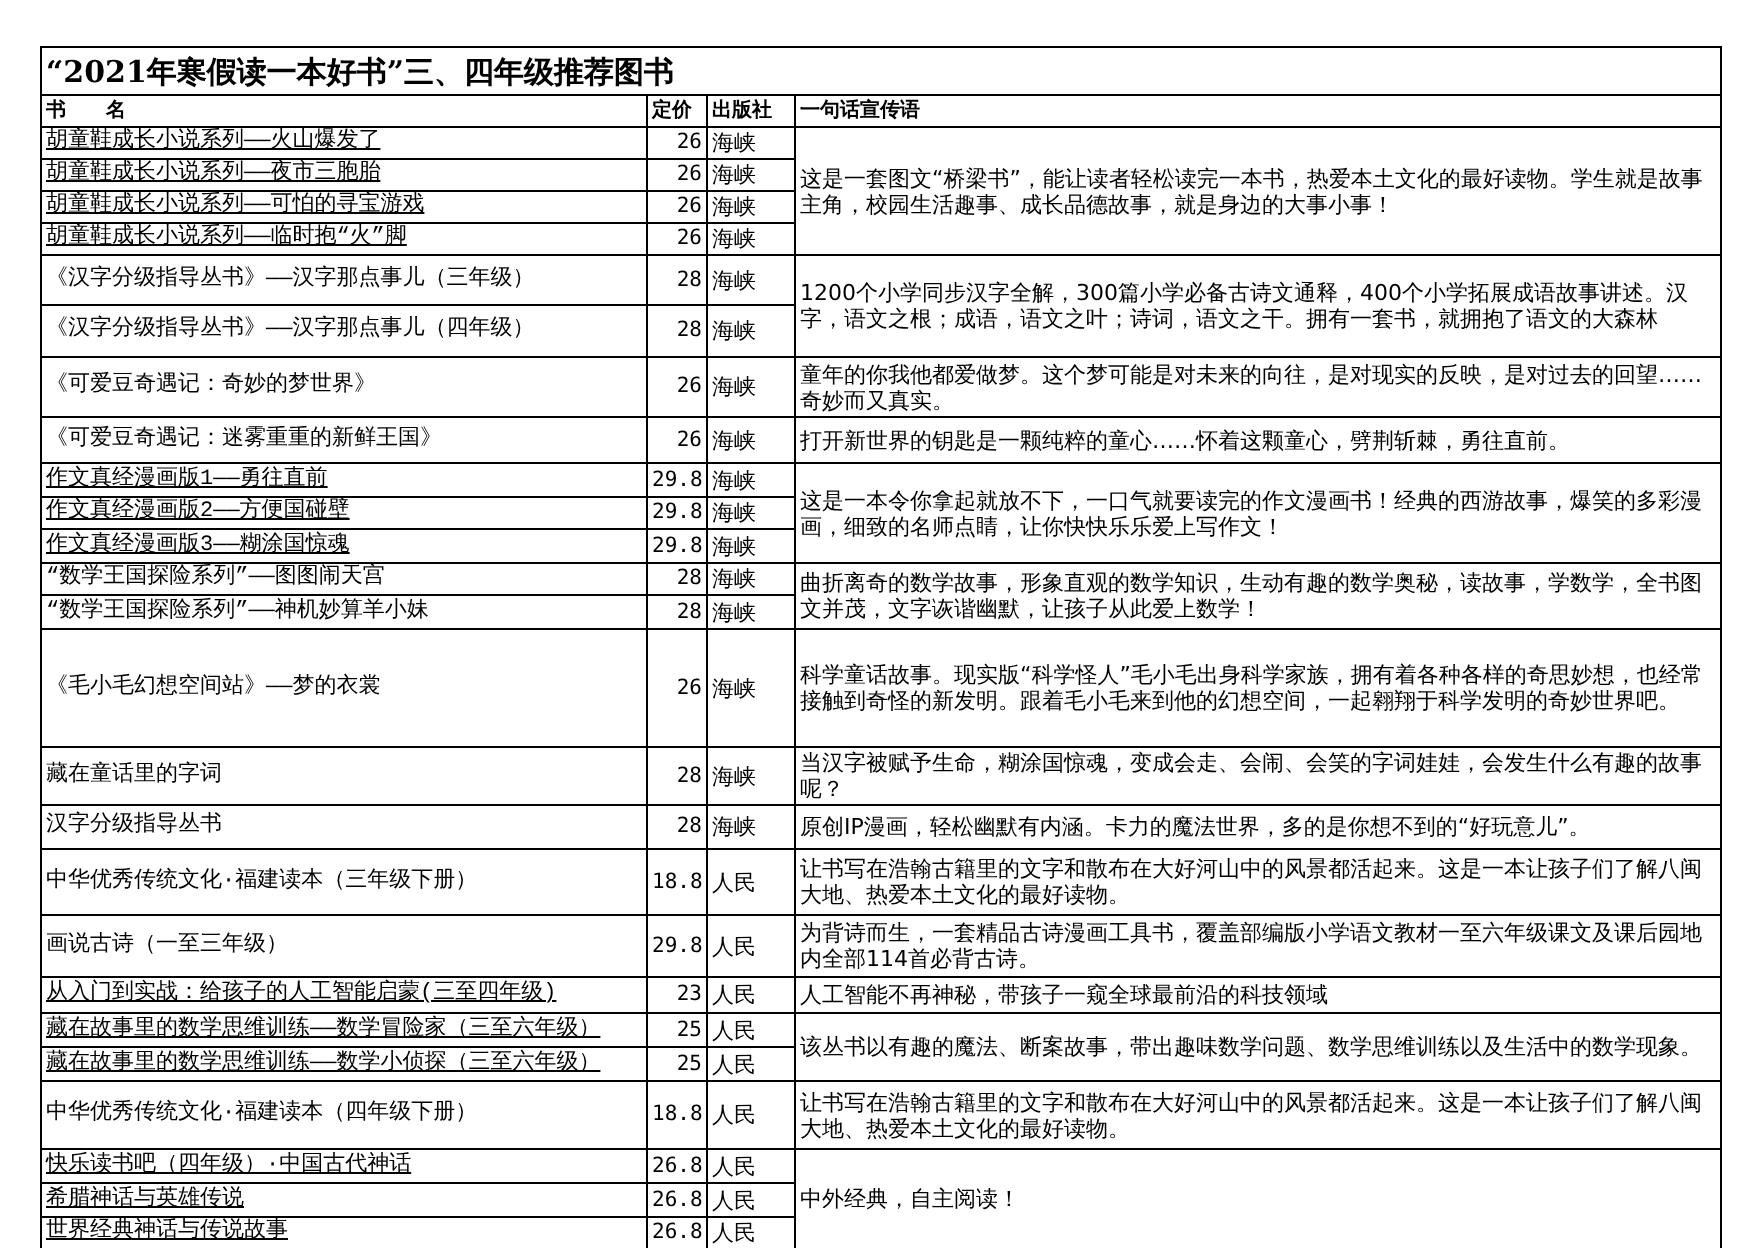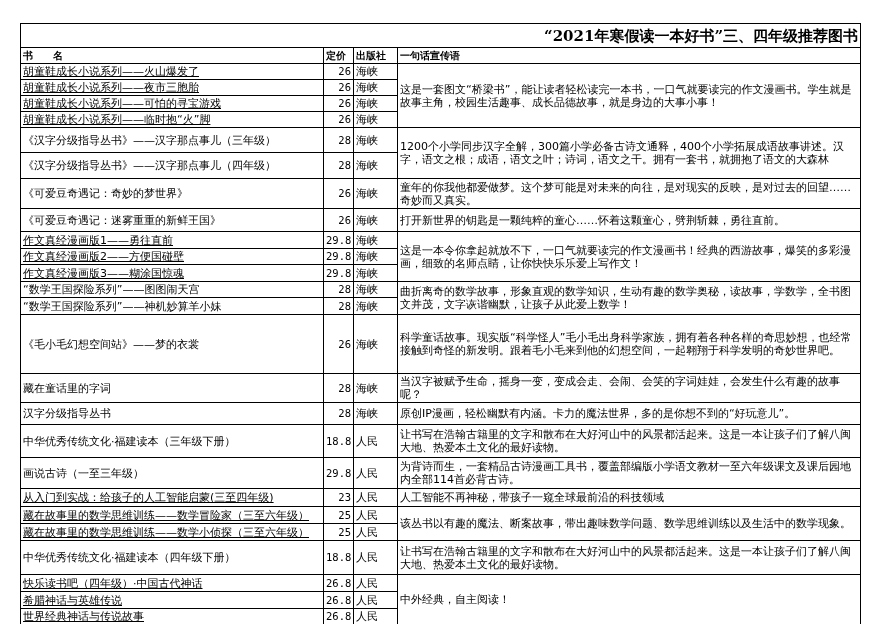--- a/index.html
+++ b/index.html
@@ -1,22 +1,22 @@
 <!DOCTYPE html>
 <html><head>
 <meta charset="utf-8">
 <style>
   html, body { margin: 0; padding: 0; background: #ffffff; }
   body { width: 870px; height: 624px; position: relative; overflow: hidden;
          font-family: "DejaVu Sans", "Liberation Sans", sans-serif; color: #000; }
   #sheet { position: absolute; left: 20px; top: 23px; width: 840px; border-collapse: collapse; table-layout: fixed; }
   #sheet td, #sheet th { border: 1px solid #000; padding: 0 2px; font-size: 11px; line-height: 13px; overflow: hidden; }
-  .title-cell { height: 23px; text-align: right; font-family: "DejaVu Serif", "Liberation Serif", serif; font-weight: bold; font-size: 15px !important; line-height: 22px !important; }
+  .title-cell { height: 23px; text-align: left; font-family: "DejaVu Serif", "Liberation Serif", serif; font-weight: bold; font-size: 15px !important; line-height: 22px !important; }
   .hdr th { height: 15px; font-size: 10px !important; font-weight: bold; text-align: left; }
-  td.c-name { text-align: left; white-space: nowrap; }
+  td.c-name { text-align: left; white-space: nowrap; font-family: Liberation Mono, monospace; }
   td.c-price { text-align: right; font-family: "DejaVu Sans Mono", "Liberation Mono", monospace; font-size: 10.5px !important; }
   td.c-pub { text-align: left; }
   td.c-desc { text-align: left; vertical-align: middle; }
   .ul { text-decoration: underline; }
 </style>
 </head>
 <body>
 
 <table id="sheet">
   <colgroup>
@@ -33,21 +33,21 @@
     <th>书　　名</th>
     <th>定价</th>
     <th>出版社</th>
     <th>一句话宣传语</th>
   </tr>
 
   <tr style="height:16px">
     <td class="c-name ul">胡童鞋成长小说系列——火山爆发了</td>
     <td class="c-price">26</td>
     <td class="c-pub">海峡</td>
-    <td rowspan="4" class="c-desc">这是一套图文“桥梁书”，能让读者轻松读完一本书，一口气就要读完的作文漫画书。学生就是故事主角，校园生活趣事、成长品德故事，就是身边的大事小事！</td>
+    <td rowspan="4" class="c-desc">这是一套图文“桥梁书”，能让读者轻松读完一本书，热爱本土文化的最好读物。学生就是故事主角，校园生活趣事、成长品德故事，就是身边的大事小事！</td>
   </tr>
   <tr style="height:16px">
     <td class="c-name ul">胡童鞋成长小说系列——夜市三胞胎</td>
     <td class="c-price">26</td>
     <td class="c-pub">海峡</td>
   </tr>
   <tr style="height:16px">
     <td class="c-name ul">胡童鞋成长小说系列——可怕的寻宝游戏</td>
     <td class="c-price">26</td>
     <td class="c-pub">海峡</td>
@@ -115,21 +115,21 @@
   <tr style="height:59px">
     <td class="c-name">《毛小毛幻想空间站》——梦的衣裳</td>
     <td class="c-price">26</td>
     <td class="c-pub">海峡</td>
     <td class="c-desc">科学童话故事。现实版“科学怪人”毛小毛出身科学家族，拥有着各种各样的奇思妙想，也经常接触到奇怪的新发明。跟着毛小毛来到他的幻想空间，一起翱翔于科学发明的奇妙世界吧。</td>
   </tr>
   <tr style="height:29px">
     <td class="c-name">藏在童话里的字词</td>
     <td class="c-price">28</td>
     <td class="c-pub">海峡</td>
-    <td class="c-desc">当汉字被赋予生命，摇身一变，变成会走、会闹、会笑的字词娃娃，会发生什么有趣的故事呢？</td>
+    <td class="c-desc">当汉字被赋予生命，糊涂国惊魂，变成会走、会闹、会笑的字词娃娃，会发生什么有趣的故事呢？</td>
   </tr>
   <tr style="height:22px">
     <td class="c-name">汉字分级指导丛书</td>
     <td class="c-price">28</td>
     <td class="c-pub">海峡</td>
     <td class="c-desc">原创IP漫画，轻松幽默有内涵。卡力的魔法世界，多的是你想不到的“好玩意儿”。</td>
   </tr>
   <tr style="height:33px">
     <td class="c-name">中华优秀传统文化·福建读本（三年级下册）</td>
     <td class="c-price">18.8</td>

